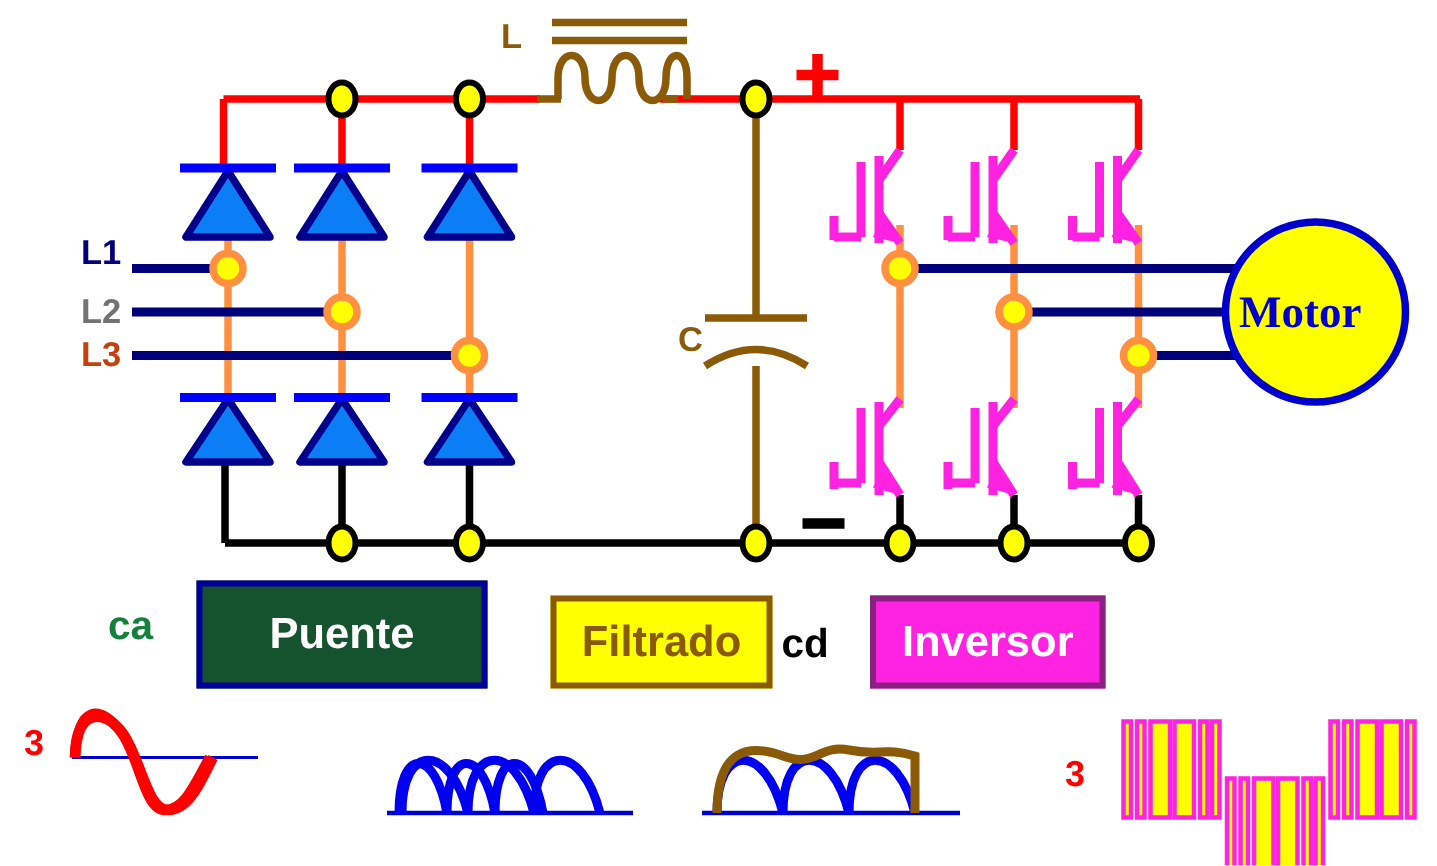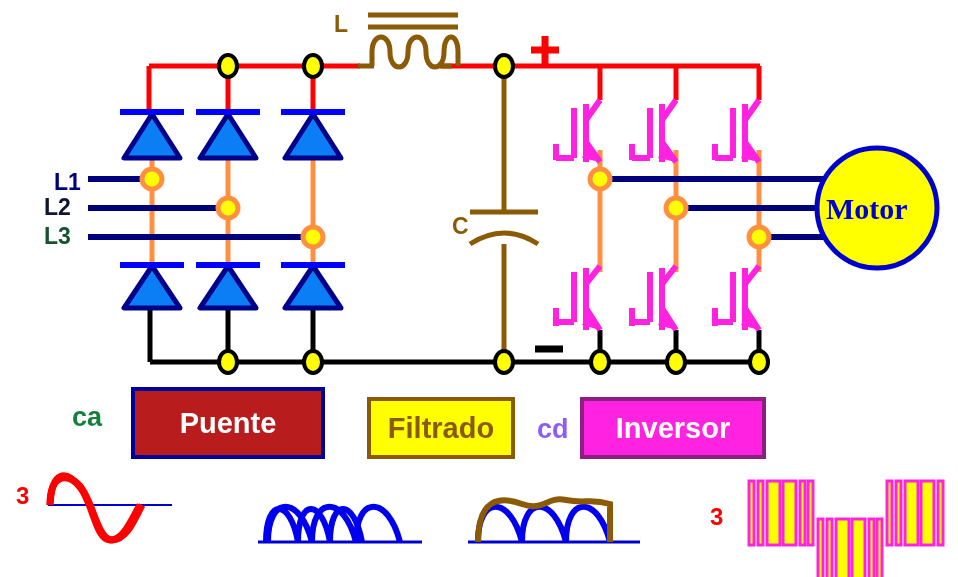--- a/index.html
+++ b/index.html
@@ -33,21 +33,21 @@
     position: absolute;
     display: flex;
     align-items: center;
     justify-content: center;
     text-align: center;
     font-weight: bold;
     line-height: 1.04;
     box-sizing: border-box;
   }
   .box-rect {
-    background: #b91c1c;
+    background: #14532d;
     border: 4px solid #00009a;
     color: #ffffff;
     font-size: 29px;
   }
   .box-filt {
     background: #ffff00;
     border: 4px solid #8a5a06;
     color: #8a5a06;
     font-size: 29px;
   }
@@ -316,42 +316,42 @@
       <g stroke="#ff0000" stroke-width="7">
         <line x1="531" y1="50" x2="559" y2="50"></line>
         <line x1="545" y1="36" x2="545" y2="64"></line>
       </g>
       <g stroke="#000000" stroke-width="7">
         <line x1="535" y1="349" x2="563" y2="349"></line>
       </g>
     </g>
   </svg>
 
-  <div class="lbl" style="left:54px; top:171px; color:#00007a; font-size:23px;">L1</div>
-  <div class="lbl" style="left:44px; top:196px; color:#0f172a; font-size:23px;">L2</div>
-  <div class="lbl" style="left:44px; top:225px; color:#14532d; font-size:23px;">L3</div>
+  <div class="lbl" style="left:54px; top:157px; color:#00007a; font-size:23px;">L1</div>
+  <div class="lbl" style="left:54px; top:196px; color:#737373; font-size:23px;">L2</div>
+  <div class="lbl" style="left:54px; top:225px; color:#c2410c; font-size:23px;">L3</div>
 
   <div class="lbl" style="left:334px; top:13px; color:#8a5a06; font-size:23px;">L</div>
   <div class="lbl" style="left:452px; top:215px; color:#8a5a06; font-size:23px;">C</div>
 
   <div class="motor-text" style="left:826px; top:192px;font-family:Liberation Serif, serif;">Motor</div>
 
   <div class="box box-rect" style="left:131px; top:387px; width:194px; height:72px;">
     <div>
       <div>Puente</div>
     </div>
   </div>
 
   <div class="box box-filt" style="left:367px; top:397px; width:148px; height:62px;">
     <div>Filtrado</div>
   </div>
 
-  <div class="box box-inv" style="left:580px; top:397px; width:186px; height:62px;">
+  <div class="box box-inv" style="left:580px; top:397px; width:157px; height:62px;">
     <div>Inversor</div>
   </div>
 
   <div class="lbl" style="left:72px; top:404px; color:#15803d; font-size:27px;">ca</div>
-  <div class="lbl" style="left:521px; top:416px; color:#8b5cf6; font-size:27px;margin-left:16px;">cd</div>
+  <div class="lbl" style="left:521px; top:416px; color:#000000; font-size:27px;">cd</div>
 
   <div class="lbl" style="left:16px; top:484px; color:#ff0000; font-size:24px;">3</div>
   <div class="lbl" style="left:710px; top:505px; color:#ff0000; font-size:24px;">3</div>
 
 </div>
 
 </body></html>

